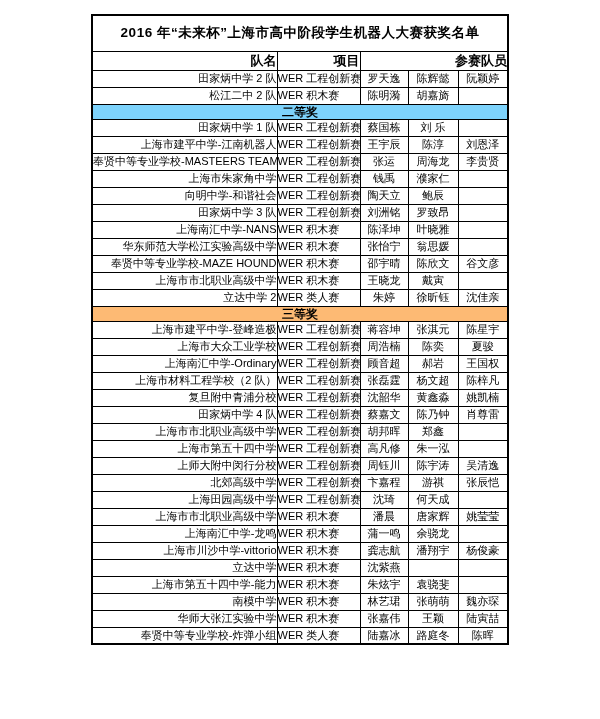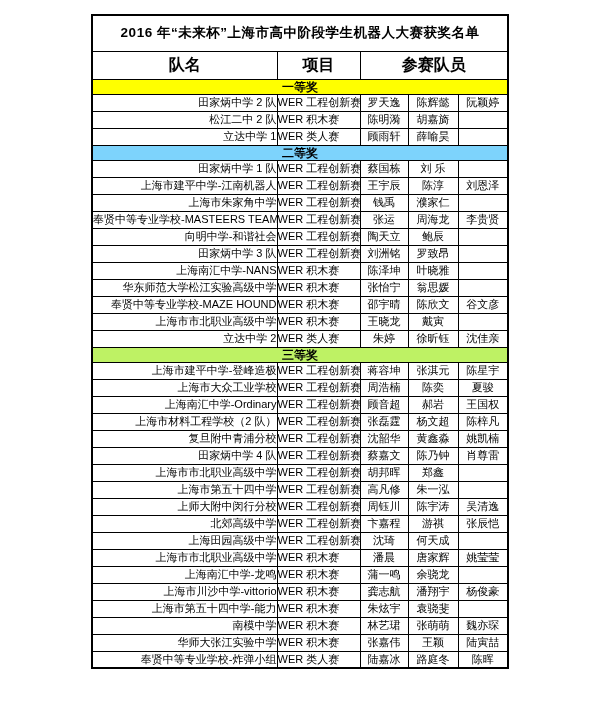--- a/index.html
+++ b/index.html
@@ -26,25 +26,25 @@
   }
   .title-cell {
     height: 36px;
     text-align: center;
     vertical-align: middle;
     font-weight: bold;
     font-size: 13.5px;
     letter-spacing: 0.5px;
   }
   .head-cell {
-    height: 28px;
-    text-align: center;
+    height: 19px;
+    text-align: right;
     vertical-align: middle;
     font-weight: bold;
-    font-size: 16px;
+    font-size: 13px;
   }
   tr.section-row td {
     height: 14px;
     line-height: 14px;
     text-align: center;
     font-weight: bold;
     font-size: 12px;
   }
   tr.data-row td {
     height: 17px;
@@ -71,74 +71,64 @@
       <tr>
         <td class="title-cell" colspan="5">2016 年“未来杯”上海市高中阶段学生机器人大赛获奖名单</td>
       </tr>
       <tr>
         <td class="head-cell">队名</td>
         <td class="head-cell">项目</td>
         <td class="head-cell" colspan="3">参赛队员</td>
       </tr>
     </thead>
     <tbody>
-        <tr class="section-row">
-          <td colspan="5" style="background: rgb(255, 255, 0);">一等奖</td>
-        </tr>
         <tr class="data-row">
           <td class="team">田家炳中学 2 队</td>
           <td class="event">WER 工程创新赛</td>
           <td class="member">罗天逸</td>
           <td class="member">陈辉懿</td>
           <td class="member">阮颖婷</td>
         </tr>
         <tr class="data-row">
           <td class="team">松江二中 2 队</td>
           <td class="event">WER 积木赛</td>
           <td class="member">陈明漪</td>
           <td class="member">胡嘉旖</td>
           <td class="member"></td>
         </tr>
-        <tr class="data-row">
-          <td class="team">立达中学 1</td>
-          <td class="event">WER 类人赛</td>
-          <td class="member">顾雨轩</td>
-          <td class="member">薛喻昊</td>
-          <td class="member"></td>
-        </tr>
         <tr class="section-row">
           <td colspan="5" style="background: #7dd3fc;">二等奖</td>
         </tr>
         <tr class="data-row">
           <td class="team">田家炳中学 1 队</td>
           <td class="event">WER 工程创新赛</td>
           <td class="member">蔡国栋</td>
           <td class="member">刘 乐</td>
           <td class="member"></td>
         </tr>
         <tr class="data-row">
           <td class="team">上海市建平中学-江南机器人</td>
           <td class="event">WER 工程创新赛</td>
           <td class="member">王宇辰</td>
           <td class="member">陈淳</td>
           <td class="member">刘恩泽</td>
         </tr>
         <tr class="data-row">
-          <td class="team">上海市朱家角中学</td>
-          <td class="event">WER 工程创新赛</td>
-          <td class="member">钱禹</td>
-          <td class="member">濮家仁</td>
-          <td class="member"></td>
-        </tr>
-        <tr class="data-row">
           <td class="team">奉贤中等专业学校-MASTEERS TEAM</td>
           <td class="event">WER 工程创新赛</td>
           <td class="member">张运</td>
           <td class="member">周海龙</td>
           <td class="member">李贵贤</td>
+        </tr>
+        <tr class="data-row">
+          <td class="team">上海市朱家角中学</td>
+          <td class="event">WER 工程创新赛</td>
+          <td class="member">钱禹</td>
+          <td class="member">濮家仁</td>
+          <td class="member"></td>
         </tr>
         <tr class="data-row">
           <td class="team">向明中学-和谐社会</td>
           <td class="event">WER 工程创新赛</td>
           <td class="member">陶天立</td>
           <td class="member">鲍辰</td>
           <td class="member"></td>
         </tr>
         <tr class="data-row">
           <td class="team">田家炳中学 3 队</td>
@@ -176,21 +166,21 @@
           <td class="member"></td>
         </tr>
         <tr class="data-row">
           <td class="team">立达中学 2</td>
           <td class="event">WER 类人赛</td>
           <td class="member">朱婷</td>
           <td class="member">徐昕钰</td>
           <td class="member">沈佳亲</td>
         </tr>
         <tr class="section-row">
-          <td colspan="5" style="background: #bef264;">三等奖</td>
+          <td colspan="5" style="background: #fdba74;">三等奖</td>
         </tr>
         <tr class="data-row">
           <td class="team">上海市建平中学-登峰造极</td>
           <td class="event">WER 工程创新赛</td>
           <td class="member">蒋容坤</td>
           <td class="member">张淇元</td>
           <td class="member">陈星宇</td>
         </tr>
         <tr class="data-row">
           <td class="team">上海市大众工业学校</td>
@@ -275,20 +265,27 @@
           <td class="member">蒲一鸣</td>
           <td class="member">余骁龙</td>
           <td class="member"></td>
         </tr>
         <tr class="data-row">
           <td class="team">上海市川沙中学-vittorio</td>
           <td class="event">WER 积木赛</td>
           <td class="member">龚志航</td>
           <td class="member">潘翔宇</td>
           <td class="member">杨俊豪</td>
+        </tr>
+        <tr class="data-row">
+          <td class="team">立达中学</td>
+          <td class="event">WER 积木赛</td>
+          <td class="member">沈紫燕</td>
+          <td class="member"></td>
+          <td class="member"></td>
         </tr>
         <tr class="data-row">
           <td class="team">上海市第五十四中学-能力</td>
           <td class="event">WER 积木赛</td>
           <td class="member">朱炫宇</td>
           <td class="member">袁骁斐</td>
           <td class="member"></td>
         </tr>
         <tr class="data-row">
           <td class="team">南模中学</td>

